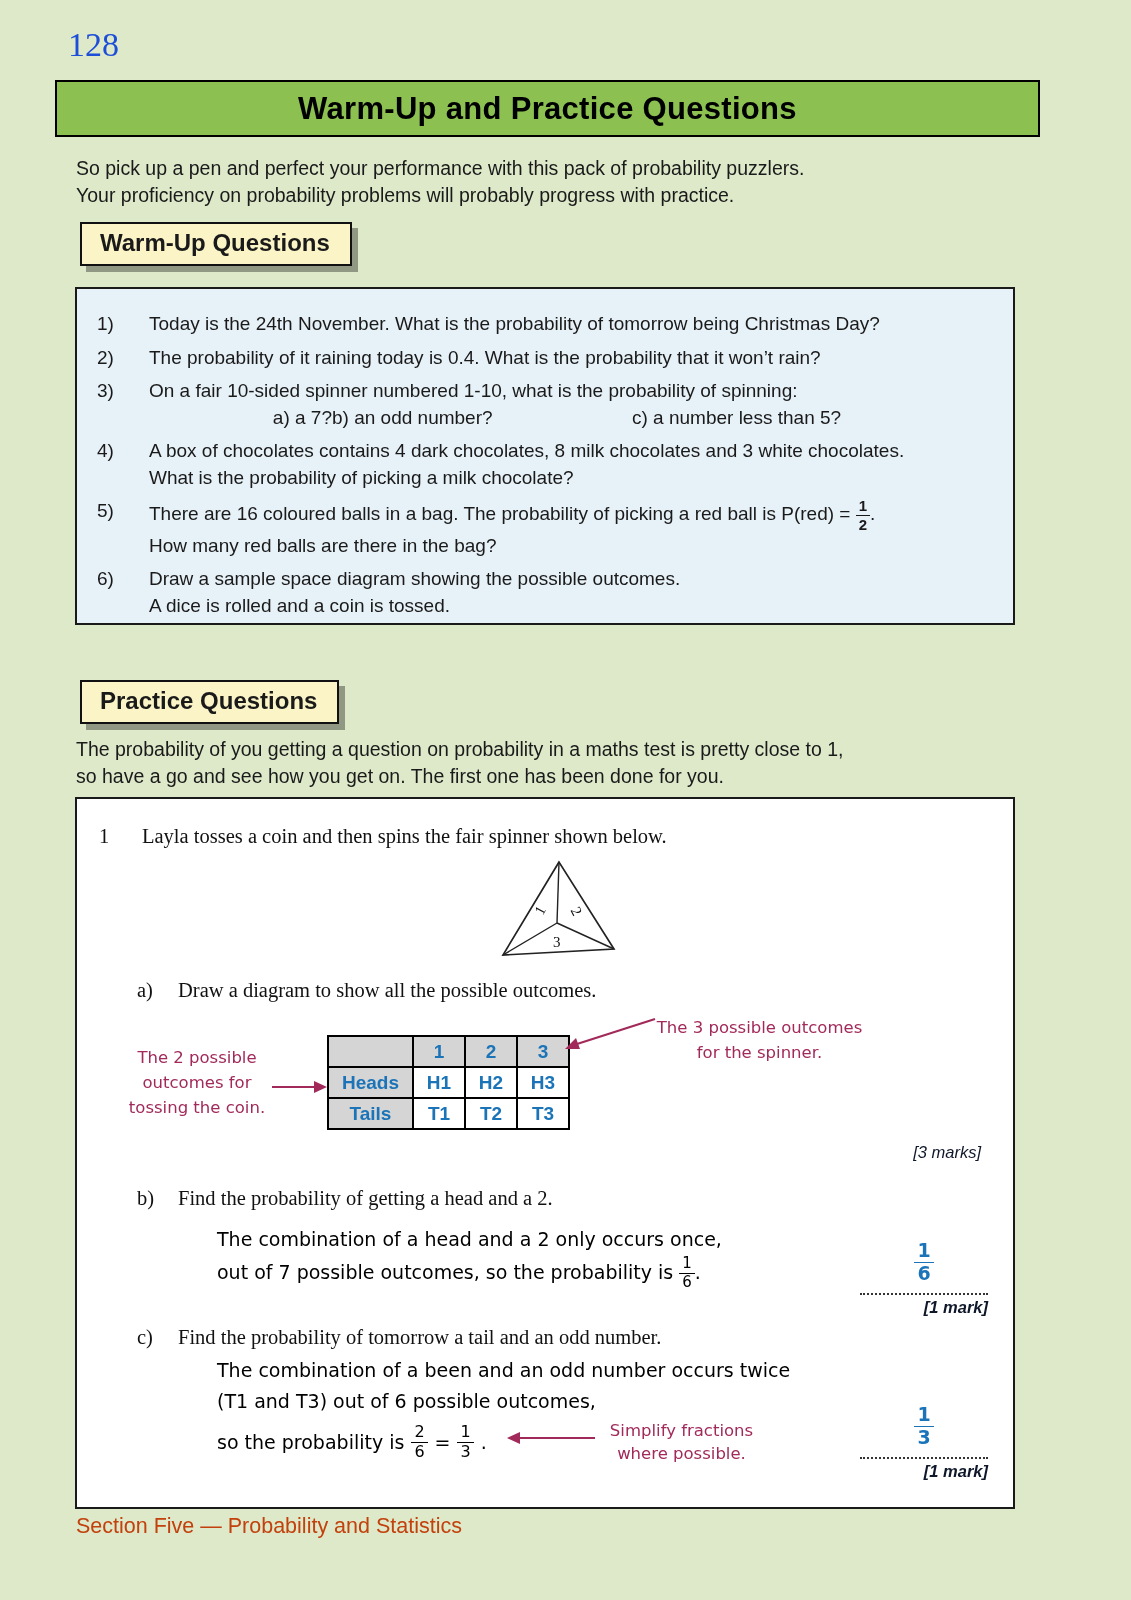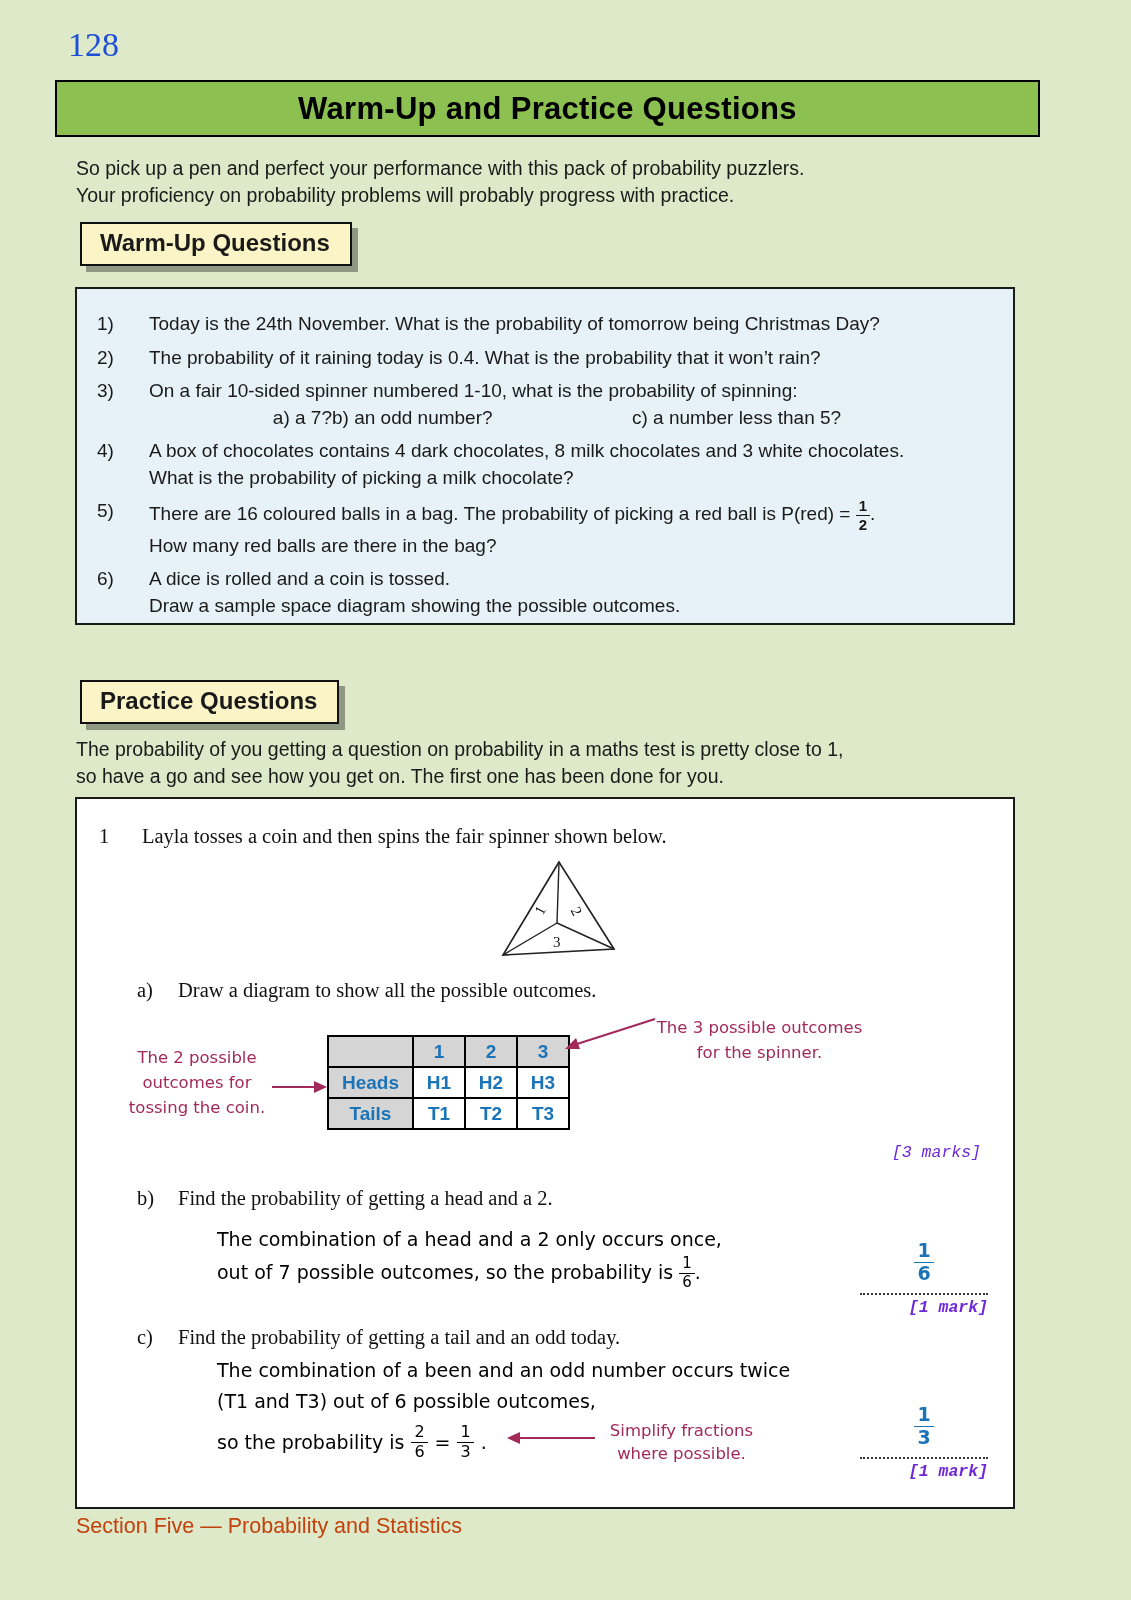--- a/index.html
+++ b/index.html
@@ -60,21 +60,21 @@
   .arrow-simplify { left:428px; top:631px; }
   .outcome-table { position:absolute; left:250px; top:236px; border-collapse:collapse; font-family:"Liberation Sans", sans-serif; }
   .outcome-table th, .outcome-table td {
     border:2px solid #000; height:31px; text-align:center;
     font-size:19px; font-weight:bold; color:#1b74b8; padding:0;
   }
   .outcome-table th { background:#d5d5d5; }
   .outcome-table td { background:#fff; width:52px; }
   .outcome-table .row-head { width:85px; }
   .outcome-table .col-head { width:52px; }
-  .marks { font-family:Liberation Mono, monospace; font-style:italic; font-size:16.5px; color:#6d28d9; }
+  .marks { font-family:Liberation Sans, sans-serif; font-style:italic; font-size:16.5px; color:#0f172a; }
   .marks-a { position:absolute; right:32px; top:344px; }
   .working { position:absolute; left:140px; color:#000000; font-family:"DejaVu Sans", sans-serif; font-weight:normal; font-size:19px; line-height:33px; }
   .working-b { top:424px; }
   .working-c { top:556px; line-height:31px; }
   .working .frac { font-size:15px; }
   .eq-line { margin-top:7px; display:flex; align-items:center; }
   .eq-line .frac { font-size:16px; margin:0 7px; }
   .answer { position:absolute; width:128px; text-align:center; color:#1b74b8; font-family:"DejaVu Sans", sans-serif; font-weight:bold; }
   .answer-b { left:783px; top:442px; }
   .answer-c { left:783px; top:606px; }
@@ -138,22 +138,22 @@
               <span class="fnum">1</span>
               <span class="fden">2</span>
             </span><span>.</span>
         </span>
         <span style="display:block">How many red balls are there in the bag?</span>
       </span>
     </div>
     <div class="wu-item">
       <span class="wu-num">6)</span>
       <span class="wu-text">
+        <span style="display:block">Draw a sample space diagram showing the possible outcomes.</span>
         <span style="display:block">A dice is rolled and a coin is tossed.</span>
-        <span style="display:block">Draw a sample space diagram showing the possible outcomes.</span>
       </span>
     </div>
   </div>
 
   <div class="shout practice-heading">
     <span>Practice Questions</span>
   </div>
 
   <div class="practice-intro">
     <div>The probability of you getting a question on probability in a maths test is pretty close to 1,</div>
@@ -244,21 +244,21 @@
       <span class="frac">
           <span class="fnum">1</span>
           <span class="fden">6</span>
         </span>
       <div class="dotline"></div>
       <div class="marks">[1 mark]</div>
     </div>
 
     <div class="part-line part-c">
       <span class="part-label">c)</span>
-      <span>Find the probability of getting a tail and an odd today.</span>
+      <span>Find the probability of tomorrow a tail and an odd number.</span>
     </div>
 
     <div class="working working-c">
       <div>The combination of a been and an odd number occurs twice</div>
       <div>(T1 and T3) out of 6 possible outcomes,</div>
       <div class="eq-line">
         <span>so the probability is</span>
         <span class="frac">
             <span class="fnum">2</span>
             <span class="fden">6</span>

